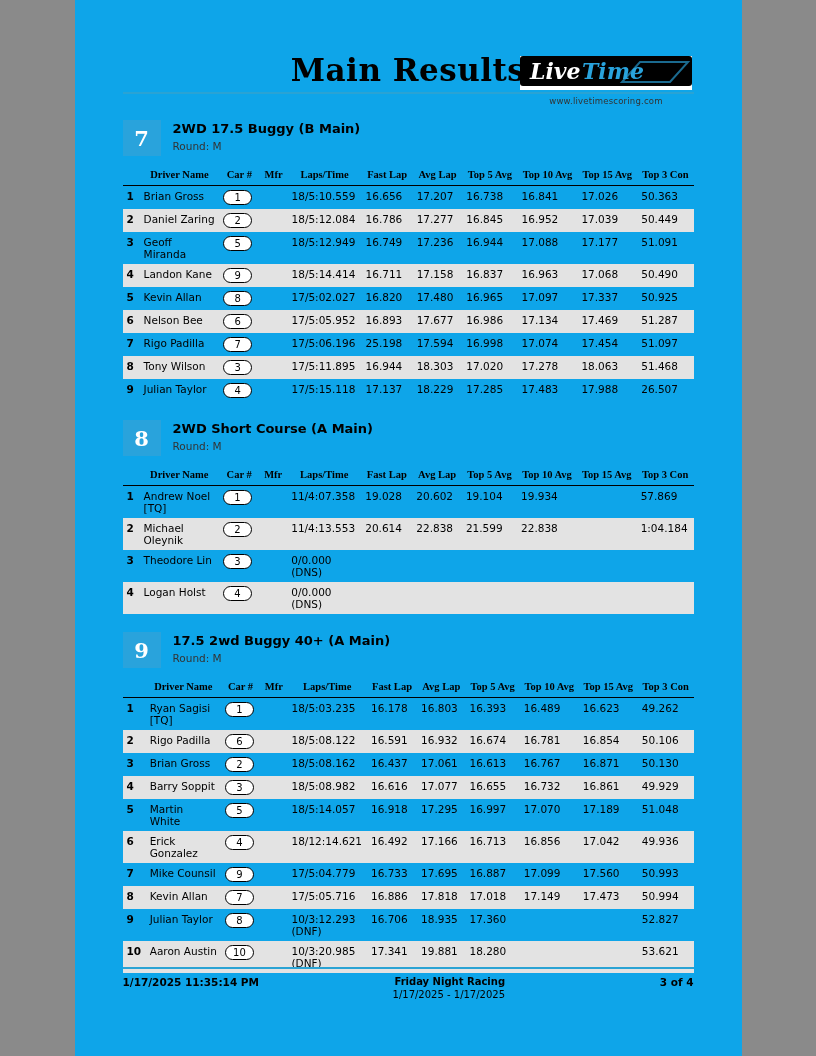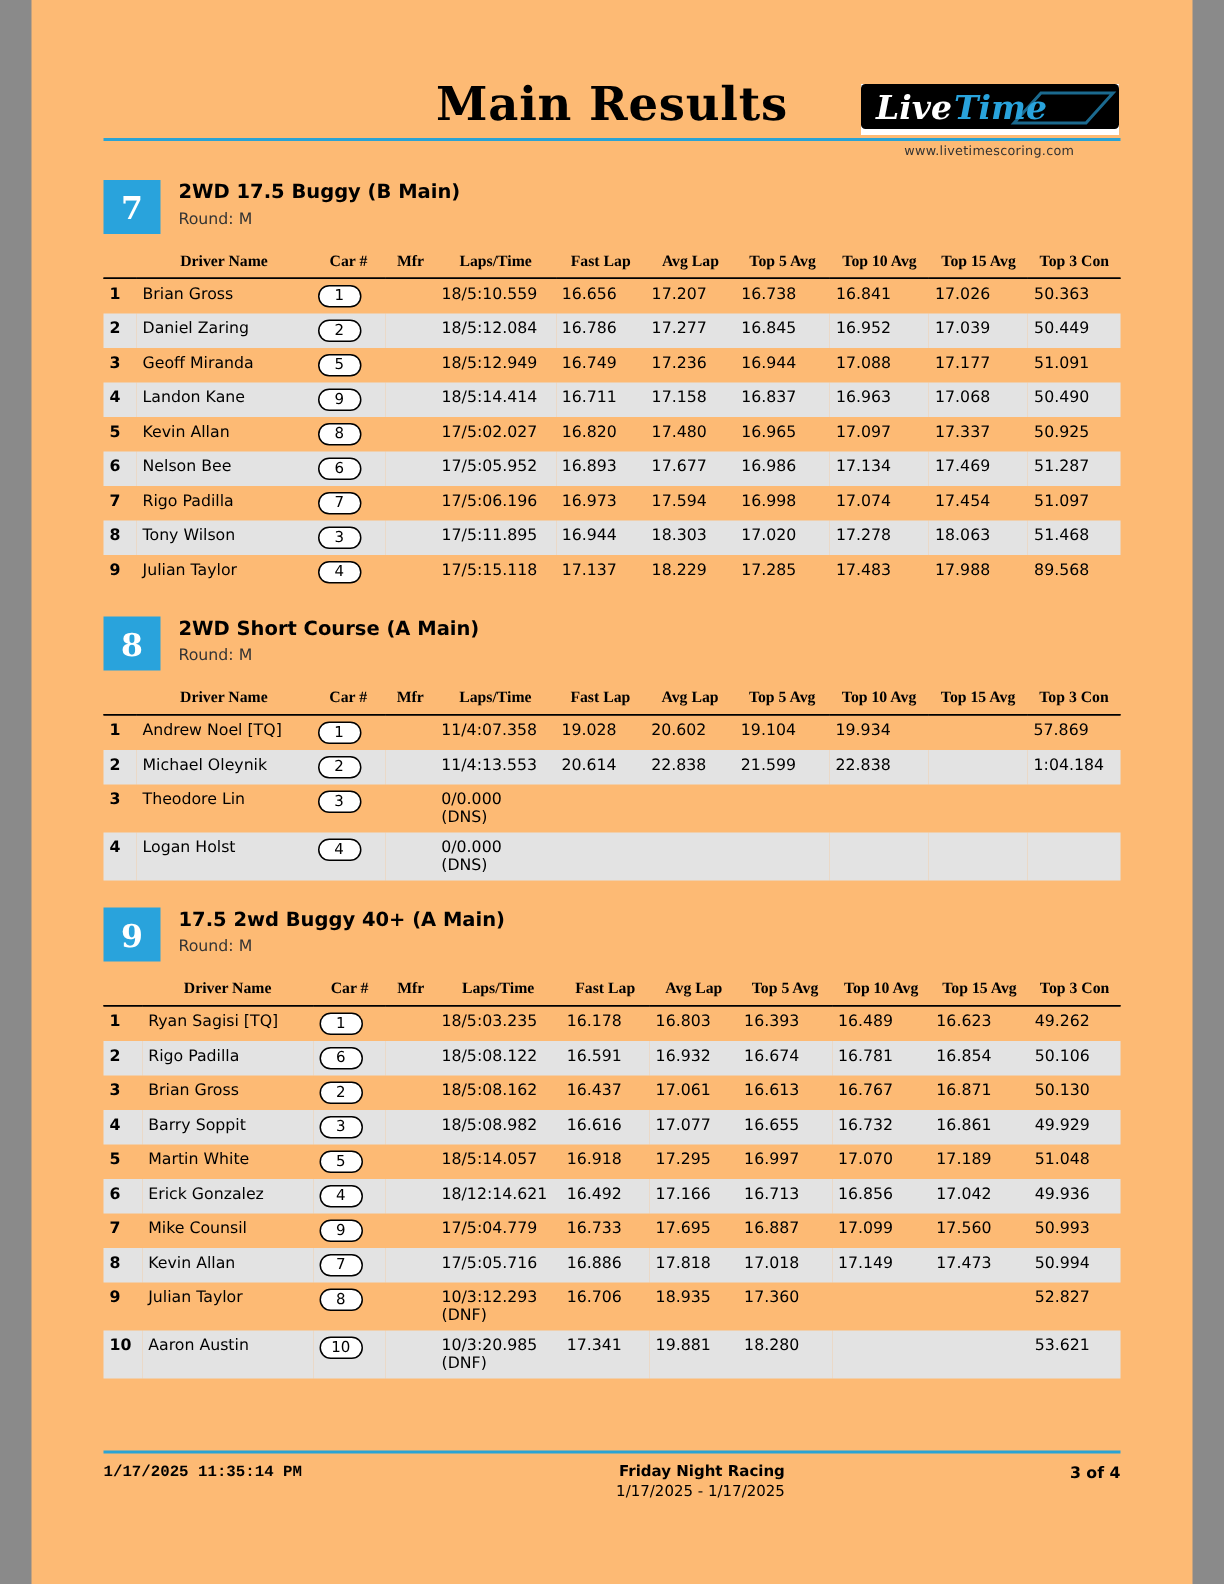--- a/index.html
+++ b/index.html
@@ -1,23 +1,23 @@
 <!DOCTYPE html>
 <html><head>
 <meta charset="utf-8">
 <style>
   html, body {
     margin: 0;
     padding: 0;
     background: #8a8a8a;
   }
   .page {
-    width: 774px;
+    width: 667px;
     height: 1056px;
-    background: #fdba74;
+    background: #0ea5e9;
     margin: 0 auto;
     position: relative;
     font-family: "DejaVu Sans", sans-serif;
     color: #000;
     box-sizing: border-box;
     overflow: hidden;
   }
   .sheet {
     position: absolute;
     left: 48px;
@@ -161,21 +161,21 @@
   }
   .footer-rule {
     border-top: 2px solid #2aa3d4;
   }
   .footer-row {
     display: flex;
     align-items: flex-start;
     padding-top: 7px;
     font-size: 10.5px;
   }
-  .footer-left { width: 33%; font-weight: bold; font-family: Liberation Mono, monospace; }
+  .footer-left { width: 33%; font-weight: bold; }
   .footer-center { width: 34%; text-align: right; }
   .footer-center .fc-title { font-weight: bold; font-size: 10px; }
   .footer-center .fc-dates { font-size: 10px; margin-top: 2px; }
   .footer-right { width: 33%; text-align: right; font-weight: bold; }
 </style>
 </head>
 <body>
 
 <div class="page">
   <div class="sheet">
@@ -299,21 +299,21 @@
                 <td class="t10">17.134</td>
                 <td class="t15">17.469</td>
                 <td class="t3">51.287</td>
               </tr>
               <tr>
                 <td class="pos">7</td>
                 <td class="name">Rigo Padilla</td>
                 <td class="car"><span class="carnum">7</span></td>
                 <td class="mfr"></td>
                 <td class="laps">17/5:06.196</td>
-                <td class="fast">16.973</td>
+                <td class="fast">25.198</td>
                 <td class="avg">17.594</td>
                 <td class="t5">16.998</td>
                 <td class="t10">17.074</td>
                 <td class="t15">17.454</td>
                 <td class="t3">51.097</td>
               </tr>
               <tr class="alt">
                 <td class="pos">8</td>
                 <td class="name">Tony Wilson</td>
                 <td class="car"><span class="carnum">3</span></td>
@@ -330,21 +330,21 @@
                 <td class="pos">9</td>
                 <td class="name">Julian Taylor</td>
                 <td class="car"><span class="carnum">4</span></td>
                 <td class="mfr"></td>
                 <td class="laps">17/5:15.118</td>
                 <td class="fast">17.137</td>
                 <td class="avg">18.229</td>
                 <td class="t5">17.285</td>
                 <td class="t10">17.483</td>
                 <td class="t15">17.988</td>
-                <td class="t3">89.568</td>
+                <td class="t3">26.507</td>
               </tr>
             </tbody>
           </table>
         </div>
         <div class="group">
           <div class="group-head">
             <div class="group-num">8</div>
             <div class="group-titles">
               <div class="group-title">2WD Short Course (A Main)</div>
               <div class="group-round">Round: M</div>

